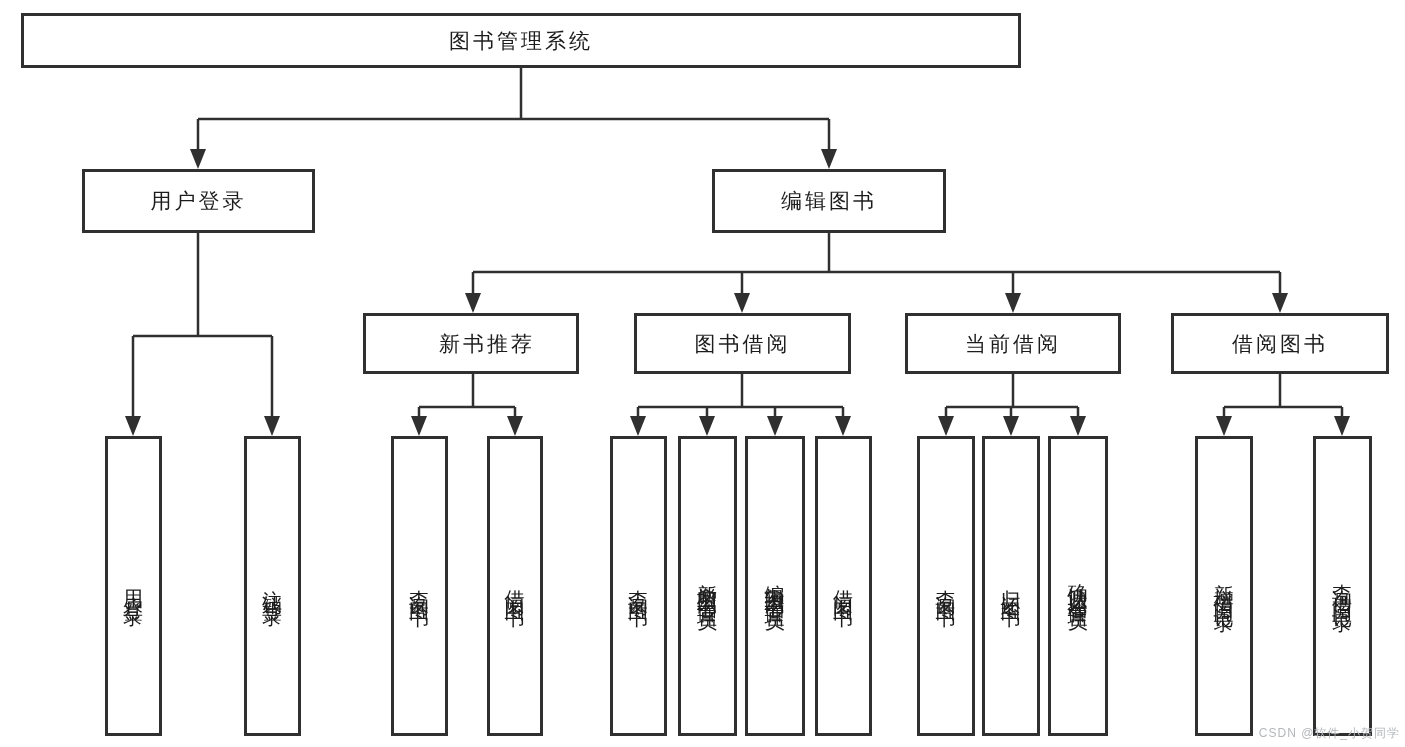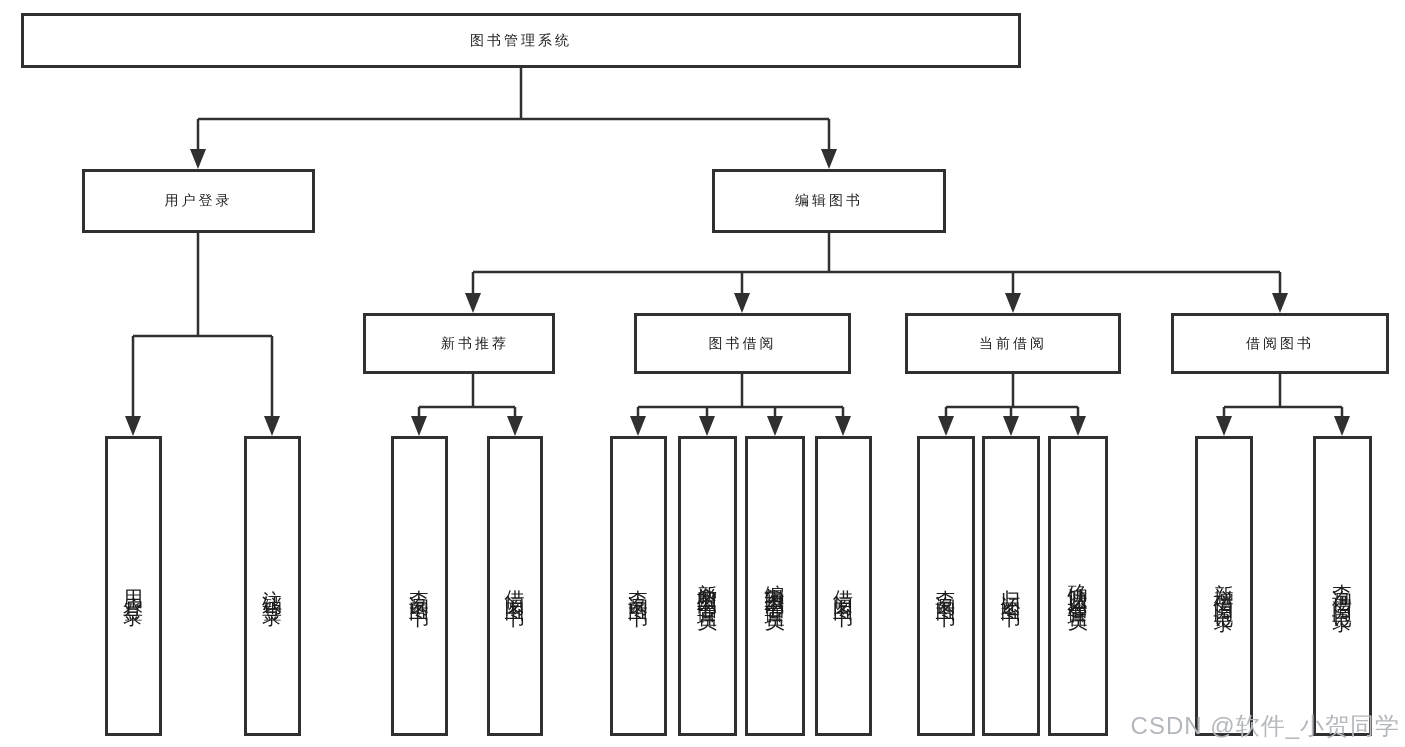--- a/index.html
+++ b/index.html
@@ -21,37 +21,37 @@
     position: absolute;
     box-sizing: border-box;
     background: #ffffff;
     border: 3px solid #303030;
     color: #1c1c1c;
     display: flex;
     align-items: center;
     justify-content: center;
     z-index: 2;
   }
-  .box-h { font-size: 14px; letter-spacing: 3px; white-space: nowrap; }
+  .box-h { font-size: 21px; letter-spacing: 3px; white-space: nowrap; }
   .box-v {
     writing-mode: vertical-rl;
     text-orientation: mixed;
     font-size: 20px;
     letter-spacing: 6px;
     line-height: 1;
   }
   .box-v.long { letter-spacing: 4px; }
 
   
   #n-root   { left: 21px;   top: 13px;  width: 1000px; height: 55px; }
   
   #n-login  { left: 82px;   top: 169px; width: 233px;  height: 64px; }
   #n-mgmt   { left: 712px;  top: 169px; width: 234px;  height: 64px; }
   
-  #n-rec    { left: 363px;  top: 313px; width: 192px;  height: 61px; padding-left: 32px; }
+  #n-rec    { left: 363px;  top: 313px; width: 216px;  height: 61px; padding-left: 32px; }
   #n-borrow { left: 634px;  top: 313px; width: 217px;  height: 61px; }
   #n-cur    { left: 905px;  top: 313px; width: 216px;  height: 61px; }
   #n-recd   { left: 1171px; top: 313px; width: 218px;  height: 61px; }
   
   .leaf { top: 436px; height: 300px; }
   #l-a1 { left: 105px;  width: 57px; }
   #l-a2 { left: 244px;  width: 57px; }
   #l-b1 { left: 391px;  width: 57px; }
   #l-b2 { left: 487px;  width: 56px; }
   #l-c1 { left: 610px;  width: 57px; }
@@ -61,21 +61,21 @@
   #l-d1 { left: 917px;  width: 58px; }
   #l-d2 { left: 982px;  width: 58px; }
   #l-d3 { left: 1048px; width: 60px; }
   #l-e1 { left: 1195px; width: 58px; }
   #l-e2 { left: 1313px; width: 59px; }
 
   .watermark {
     position: absolute;
     right: 5px;
     bottom: 5px;
-    font-size: 24px;
+    font-size: 12px;
     letter-spacing: 1px;
     color: #b4b8bc;
     z-index: 3;
     white-space: nowrap;
   }
 </style>
 </head>
 <body>
 
 <div class="canvas">

